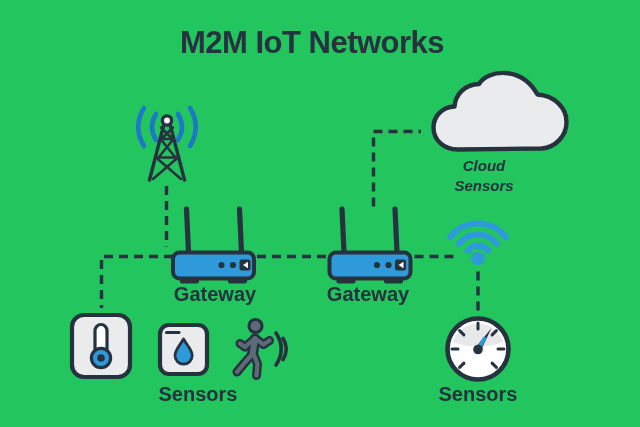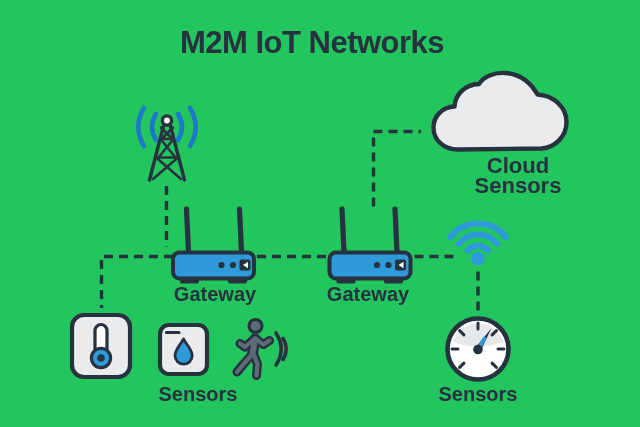--- a/index.html
+++ b/index.html
@@ -13,21 +13,21 @@
     letter-spacing:-0.5px;
   }
   .art{position:absolute;top:0;left:0;}
   .lbl{
     position:absolute;color:#26323E;font-weight:600;text-align:center;
     line-height:1.0;
   }
   .lbl span{display:block;}
   .lbl-gateway-left {left:145px;top:284px;width:140px;font-size:20px;}
   .lbl-gateway-right{left:298px;top:284px;width:140px;font-size:20px;}
-  .lbl-cloud        {left:448px;top:156px;width:140px;font-size:22px;line-height:20px;}
+  .lbl-cloud        {left:414px;top:156px;width:140px;font-size:15px;line-height:20px;font-style:italic;}
   .lbl-sensors-left {left:128px;top:384px;width:140px;font-size:20px;}
   .lbl-sensors-right{left:408px;top:384px;width:140px;font-size:20px;}
 </style>
 </head>
 <body>
 
 <div class="stage">
 
   <h1 class="title">M2M IoT Networks</h1>
 

